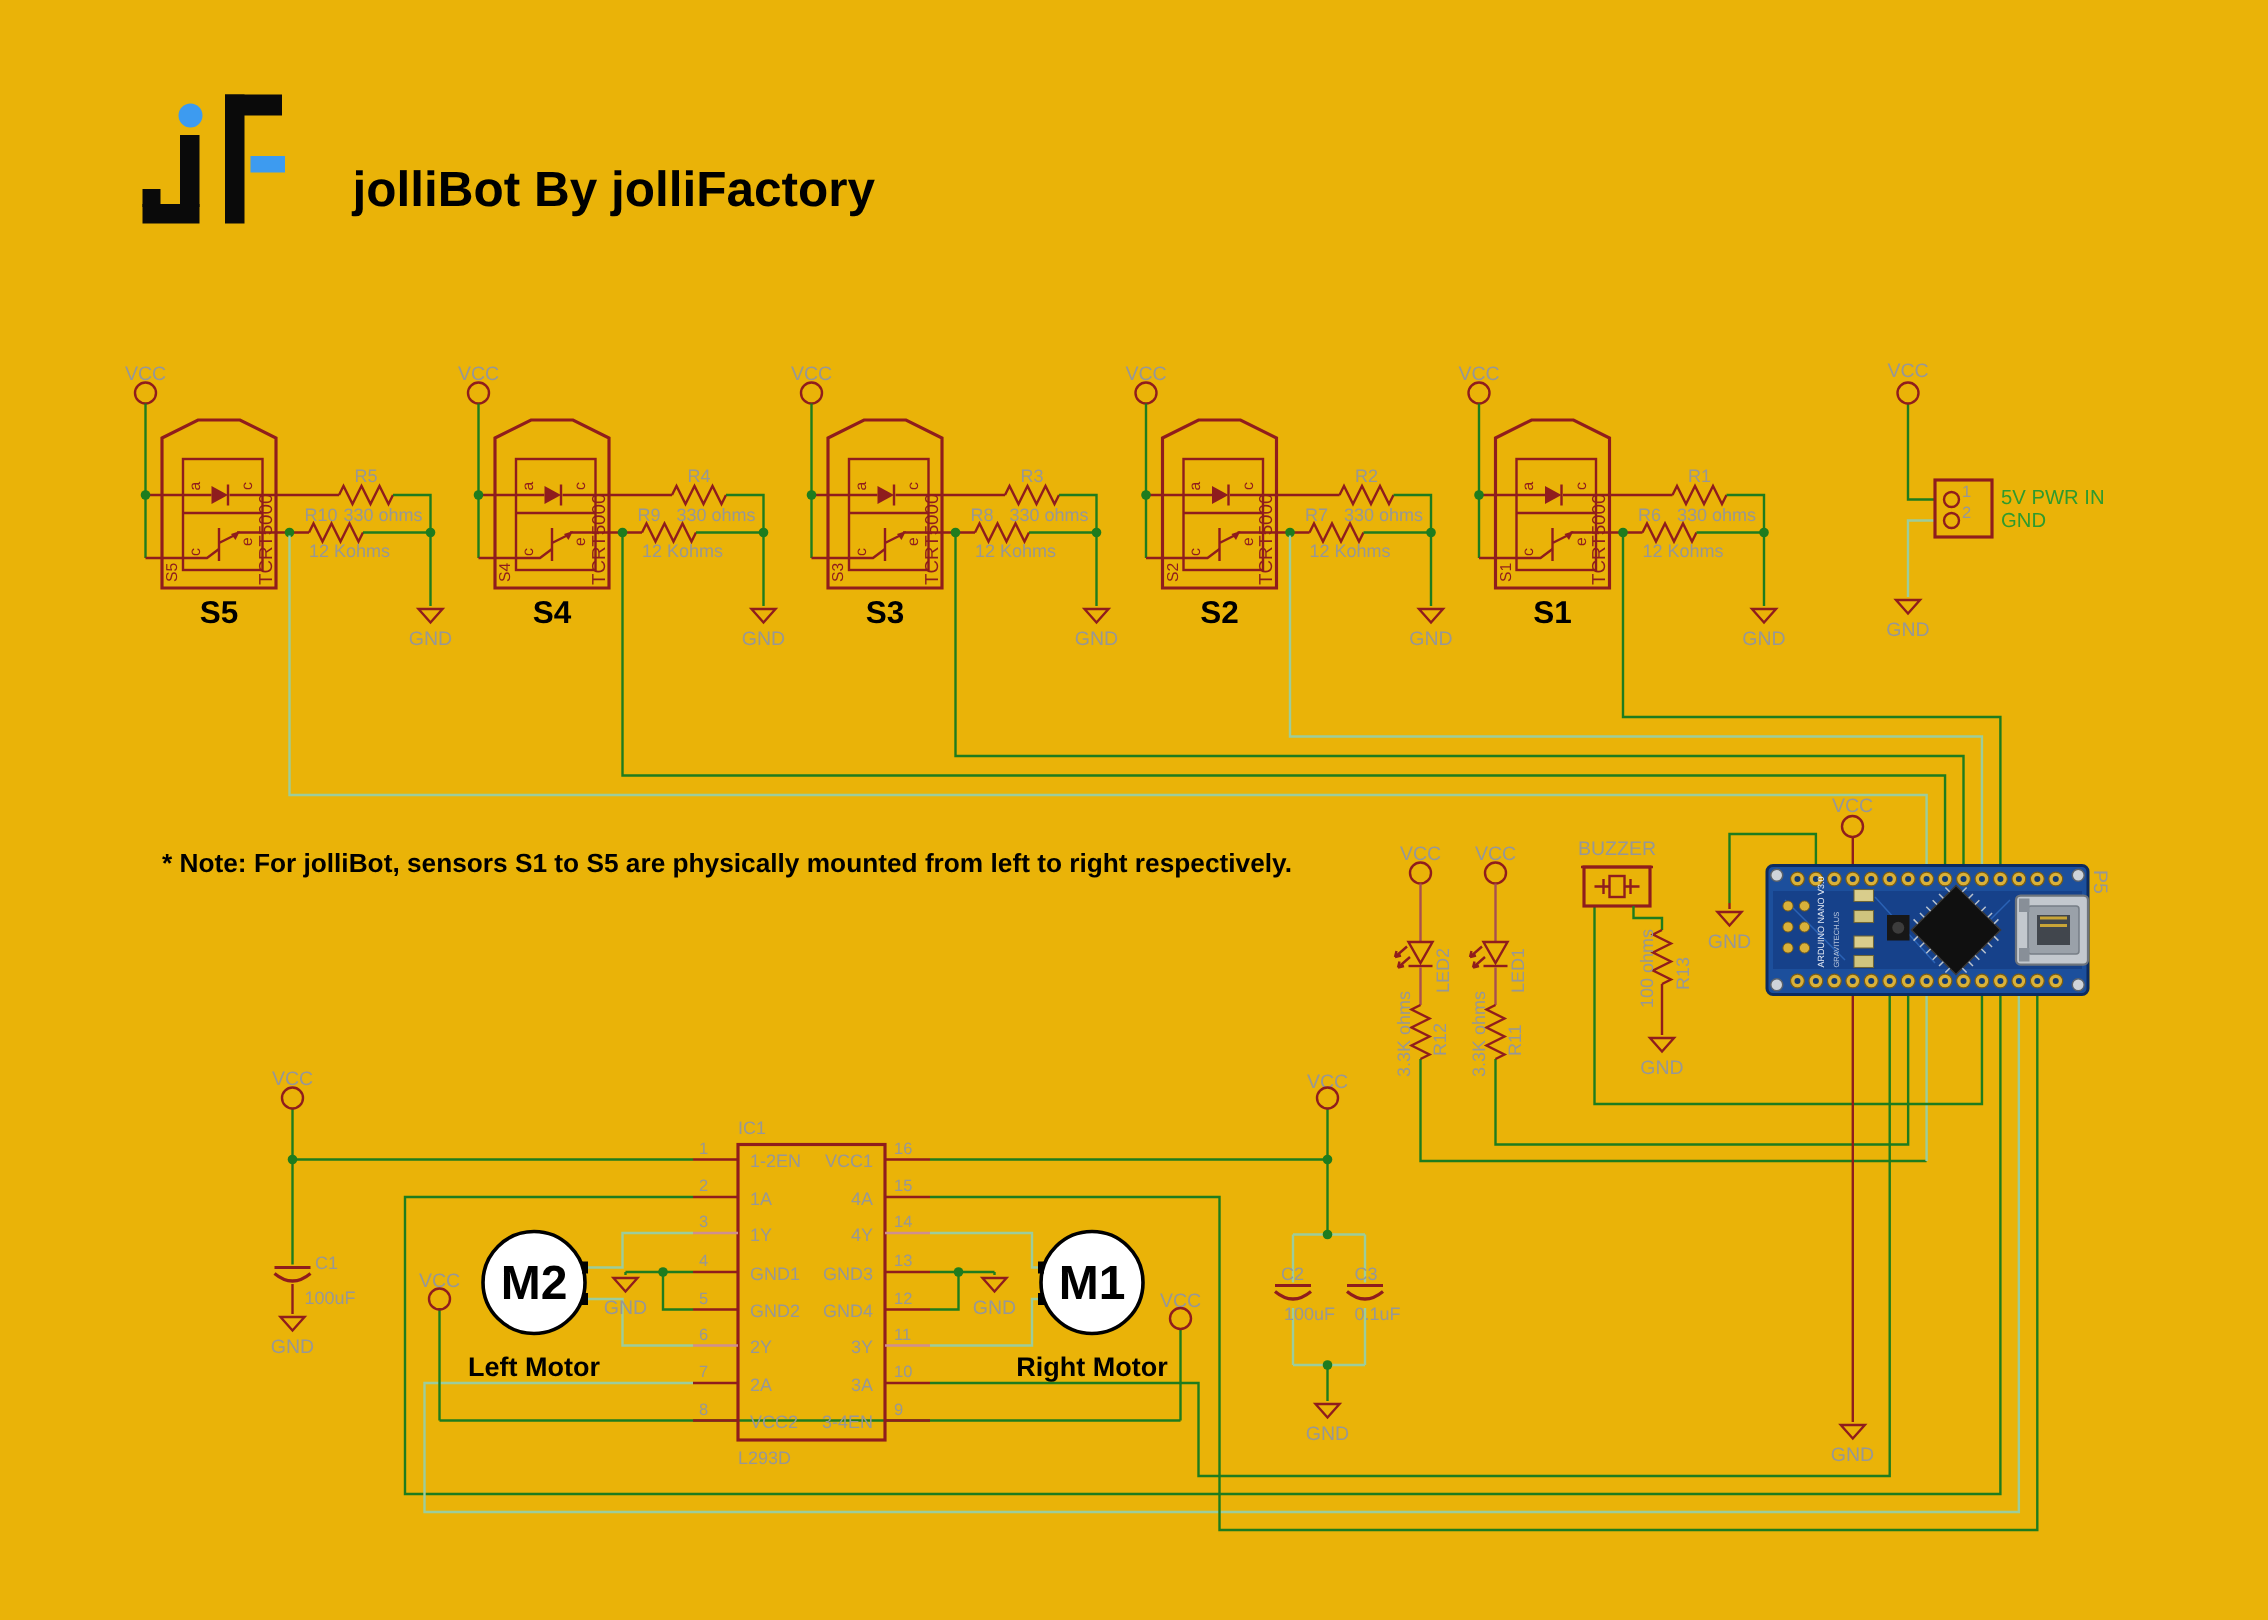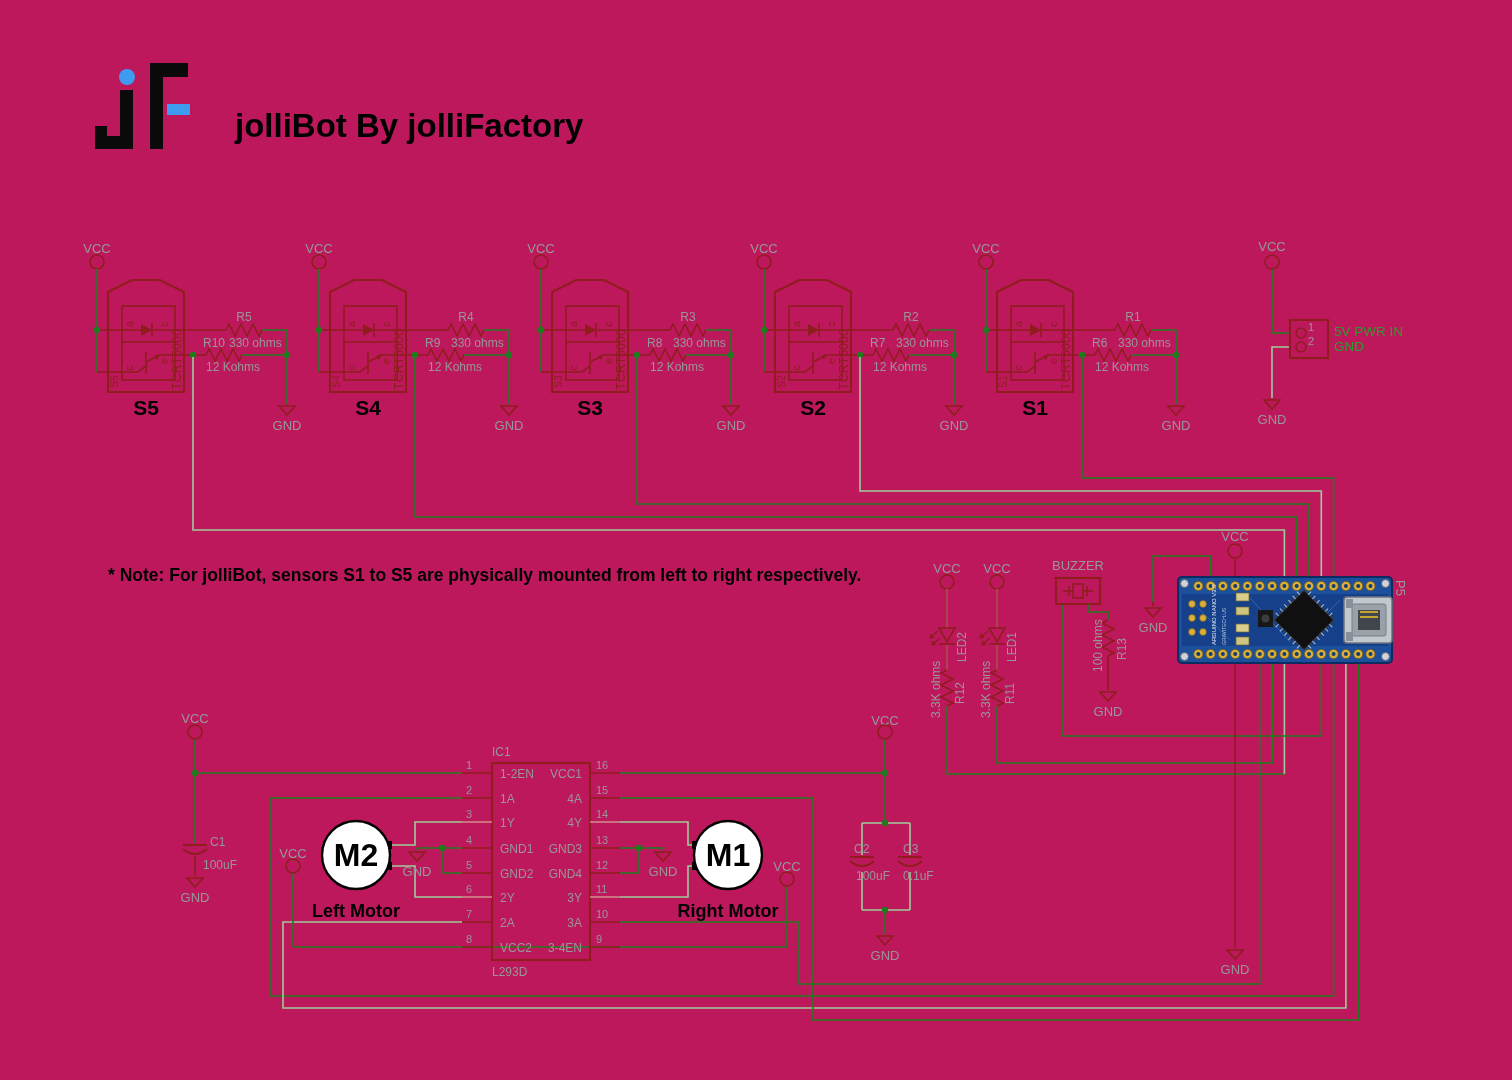--- a/index.html
+++ b/index.html
@@ -1,16 +1,16 @@
 <!DOCTYPE html>
 <html><head>
 <meta charset="utf-8">
 <style>
   html,body{margin:0;padding:0;background:#ffffff;}
-  .stage{position:relative;width:1512px;height:1080px;background:#be185d;overflow:hidden;
+  .stage{position:relative;width:1512px;height:1080px;background:#eab308;overflow:hidden;
          font-family:"Liberation Sans","DejaVu Sans",sans-serif;}
   svg text{font-family:"Liberation Sans","DejaVu Sans",sans-serif;}
   .lblg{fill:#979797;font-size:13px;}
   .lbls{fill:#979797;font-size:12px;}
   .lblnum{fill:#979797;font-size:11px;}
   .lblm{fill:#8f1d1d;font-size:10.5px;}
   .pwrlbl{fill:#2e9b2e;font-size:13.5px;}
   .big{fill:#000;font-weight:bold;font-size:21px;}
   .mot{fill:#000;font-weight:bold;font-size:32px;}
   .motcap{fill:#000;font-weight:bold;font-size:18px;}

